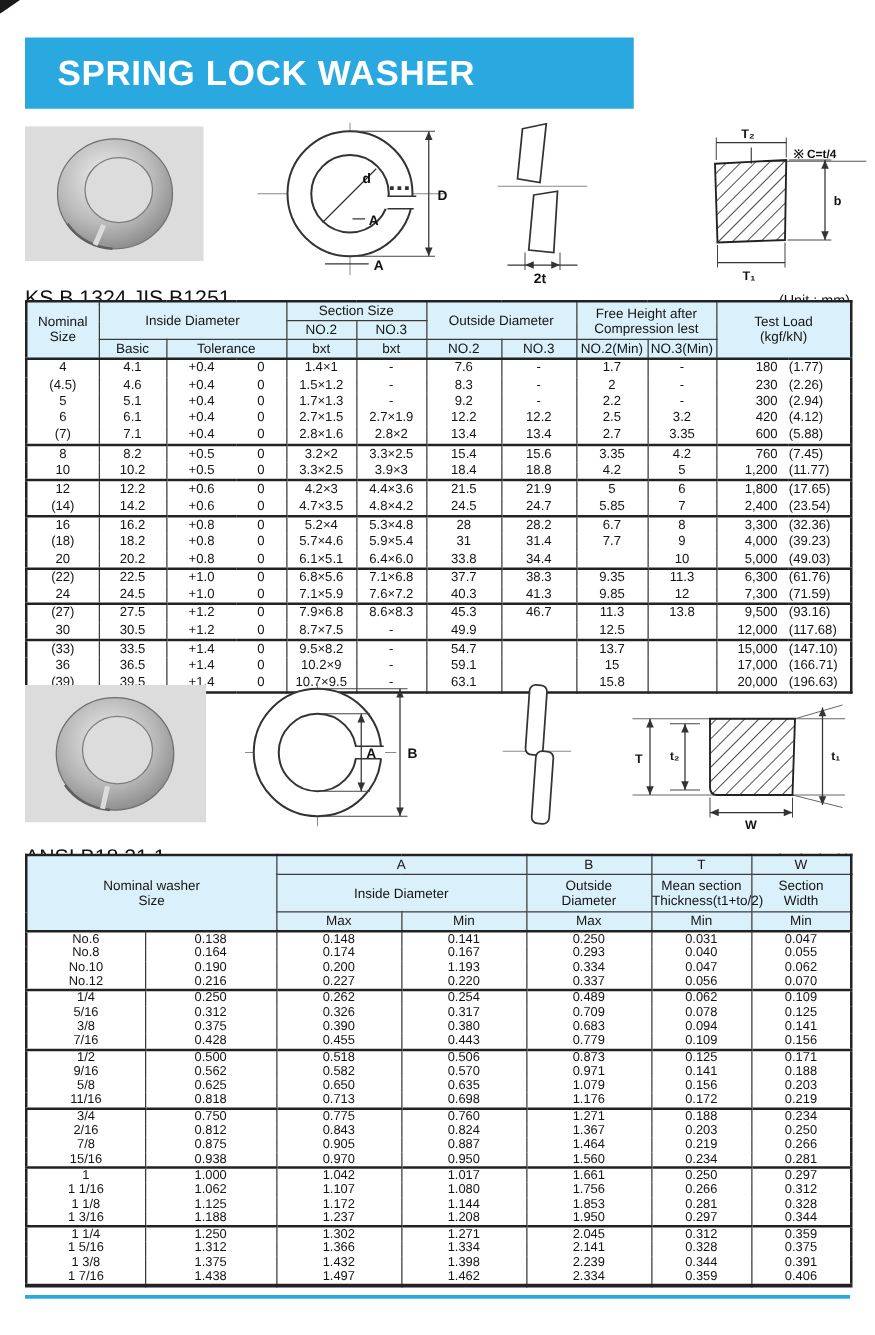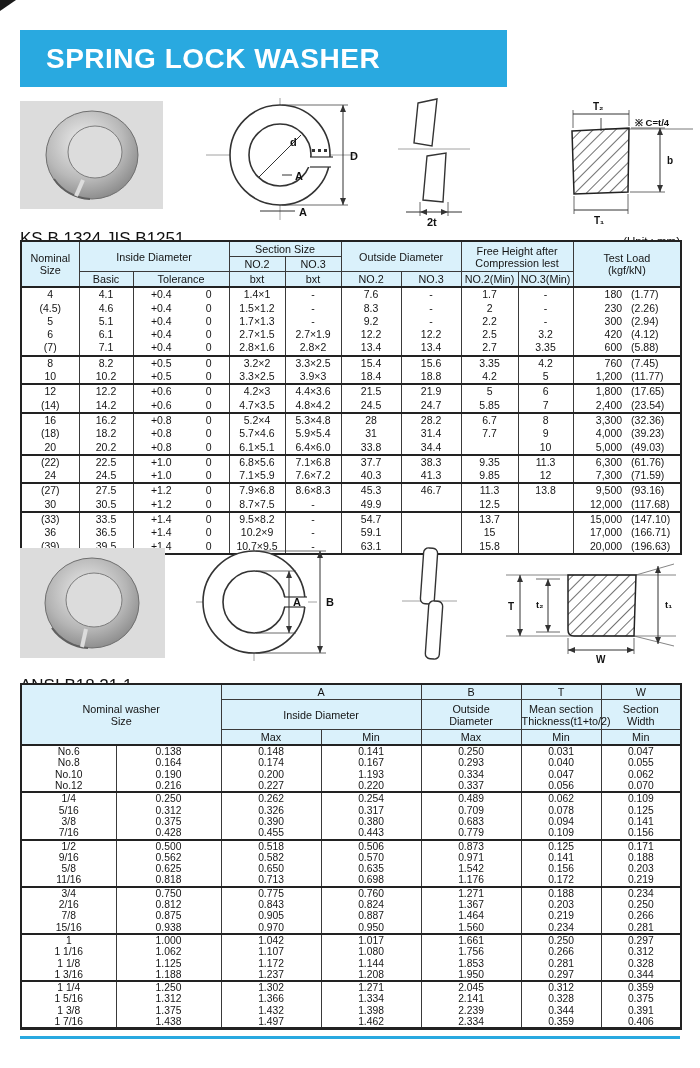--- a/index.html
+++ b/index.html
@@ -643,21 +643,21 @@
           <td>0.570</td>
           <td>0.971</td>
           <td>0.141</td>
           <td>0.188</td>
         </tr>
         <tr>
           <td>5/8</td>
           <td>0.625</td>
           <td>0.650</td>
           <td>0.635</td>
-          <td>1.542</td>
+          <td>1.079</td>
           <td>0.156</td>
           <td>0.203</td>
         </tr>
         <tr>
           <td>11/16</td>
           <td>0.818</td>
           <td>0.713</td>
           <td>0.698</td>
           <td>1.176</td>
           <td>0.172</td>

